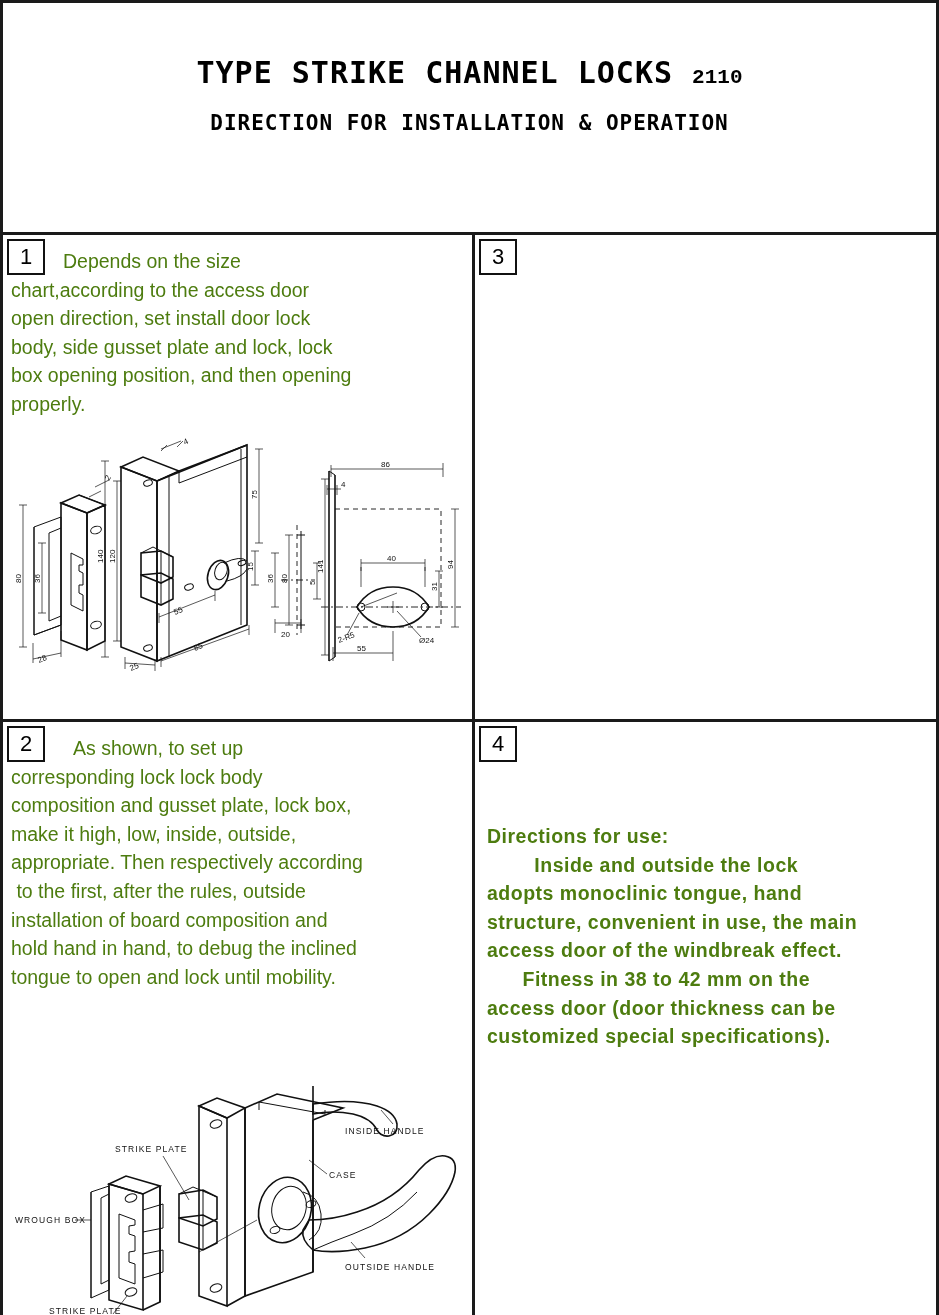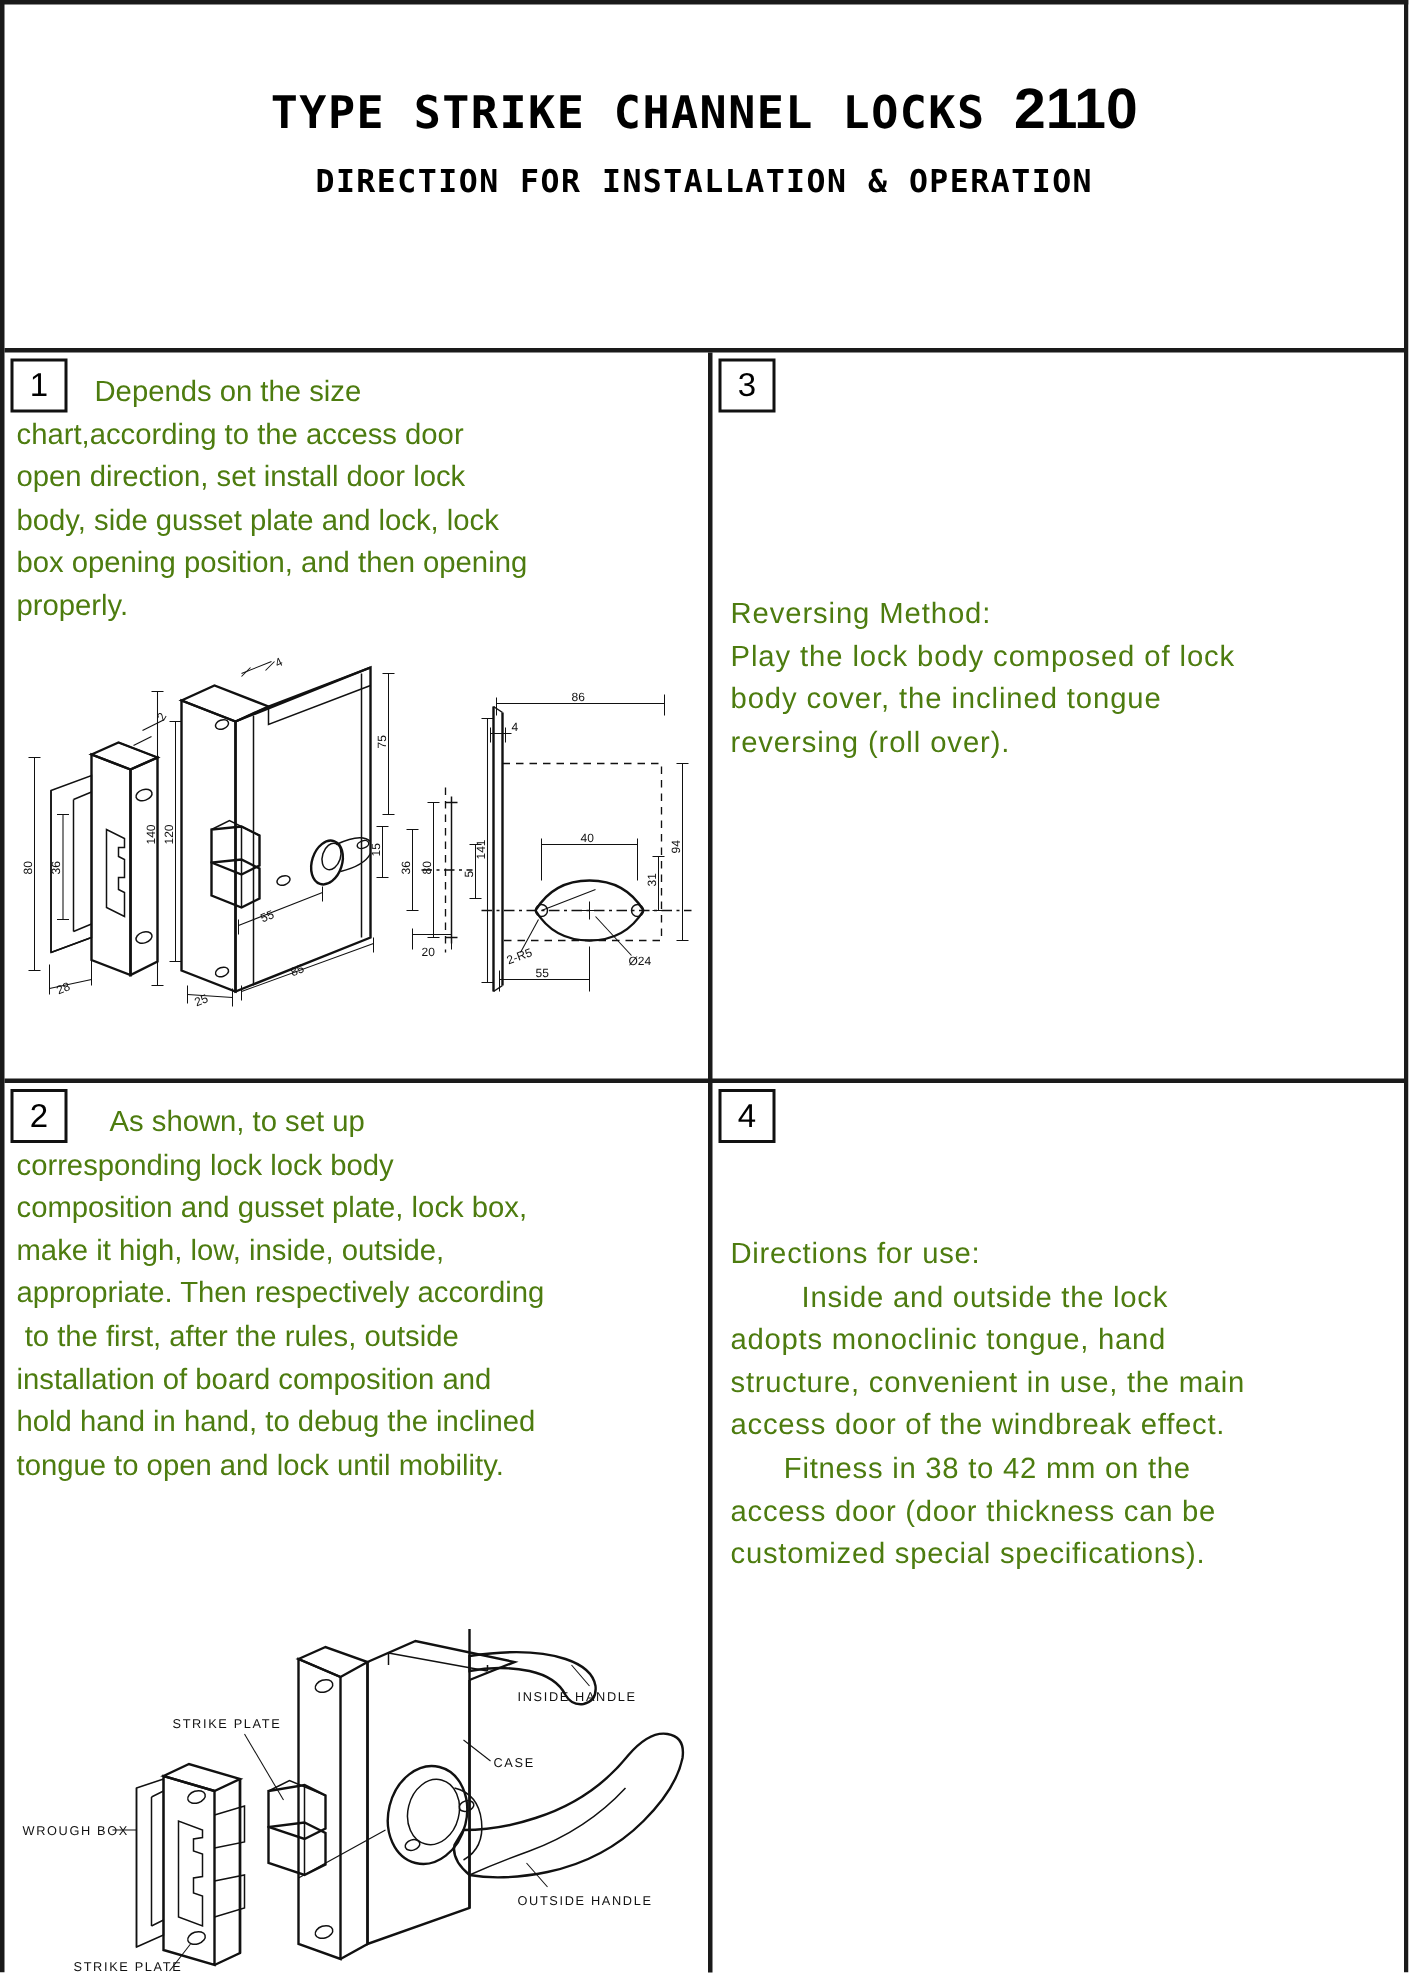--- a/index.html
+++ b/index.html
@@ -22,21 +22,21 @@
     padding-top:52px;
   }
   .title-line{
     font-family:"DejaVu Sans Mono", monospace;
     font-weight:bold;
     color:#000;
     white-space:nowrap;
     letter-spacing:1px;
   }
   .title-1{font-size:30px;line-height:36px;}
-  .title-1 .model{font-family:Liberation Sans, sans-serif;font-weight:bold;font-size:38px;letter-spacing:0px;}
+  .title-1 .model{font-family:Liberation Mono, monospace;font-weight:bold;font-size:21px;letter-spacing:0px;}
   .title-2{font-size:21px;line-height:36px;margin-top:9px;}
 
   
   .grid{position:absolute;left:0;top:232px;width:100%;height:1083px;}
   .vdiv{position:absolute;left:469px;top:0;width:3px;height:1083px;background:#1a1a1a;}
   .hdiv{position:absolute;left:0;top:484px;width:100%;height:3px;background:#1a1a1a;}
 
   .panel{position:absolute;box-sizing:border-box;}
   .p1{left:0;top:0;width:469px;height:484px;}
   .p3{left:472px;top:0;width:461px;height:484px;}
@@ -56,21 +56,21 @@
     font-family:"Liberation Sans", sans-serif;
     font-size:19.5px;
     line-height:28.6px;
     color:#4d7c0f;
     white-space:pre-wrap;
   }
   .t1{left:8px;top:12px;width:452px;}
   .t1 .indent{display:inline-block;width:52px;}
   .t2{left:8px;top:12px;width:458px;}
   .t3{left:12px;top:160px;width:446px;letter-spacing:.6px;}
-  .t4{left:12px;top:100px;width:448px;letter-spacing:.5px;}
+  .t4{left:12px;top:100px;width:448px;letter-spacing:.5px;font-weight:bold;}
 
   
   .drawing{position:absolute;}
   .d1{left:6px;top:200px;width:460px;height:240px;}
   .d2{left:10px;top:370px;width:455px;height:222px;}
   svg{display:block;overflow:visible;}
   .ln{stroke:#111;fill:none;stroke-width:1;}
   .ln2{stroke:#111;fill:none;stroke-width:1.6;}
   .dash{stroke:#111;fill:none;stroke-width:.9;stroke-dasharray:7 3 2 3;}
   .dash2{stroke:#111;fill:none;stroke-width:.9;stroke-dasharray:5 4;}
@@ -300,24 +300,20 @@
             <path class="thin" d="M324 212 L324 226"></path>
             <path class="thin" d="M384 196 L384 226"></path>
             <text class="dimtxt" x="348" y="216">55</text>
           </g>
         </svg>
       </div>
     </div>
 
     <div class="panel p3">
       <div class="numbox">3</div>
-      <div class="body-text t3">Reversing Method:
-Play the lock body composed of lock
-body cover, the inclined tongue
-reversing (roll over).</div>
     </div>
 
     <div class="panel p2">
       <div class="numbox">2</div>
       <div class="body-text t2"><span class="indent" style="display:inline-block;width:62px"></span><span>As shown, to set up
 corresponding lock lock body
 composition and gusset plate, lock box,
 make it high, low, inside, outside,
 appropriate. Then respectively according
  to the first, after the rules, outside

